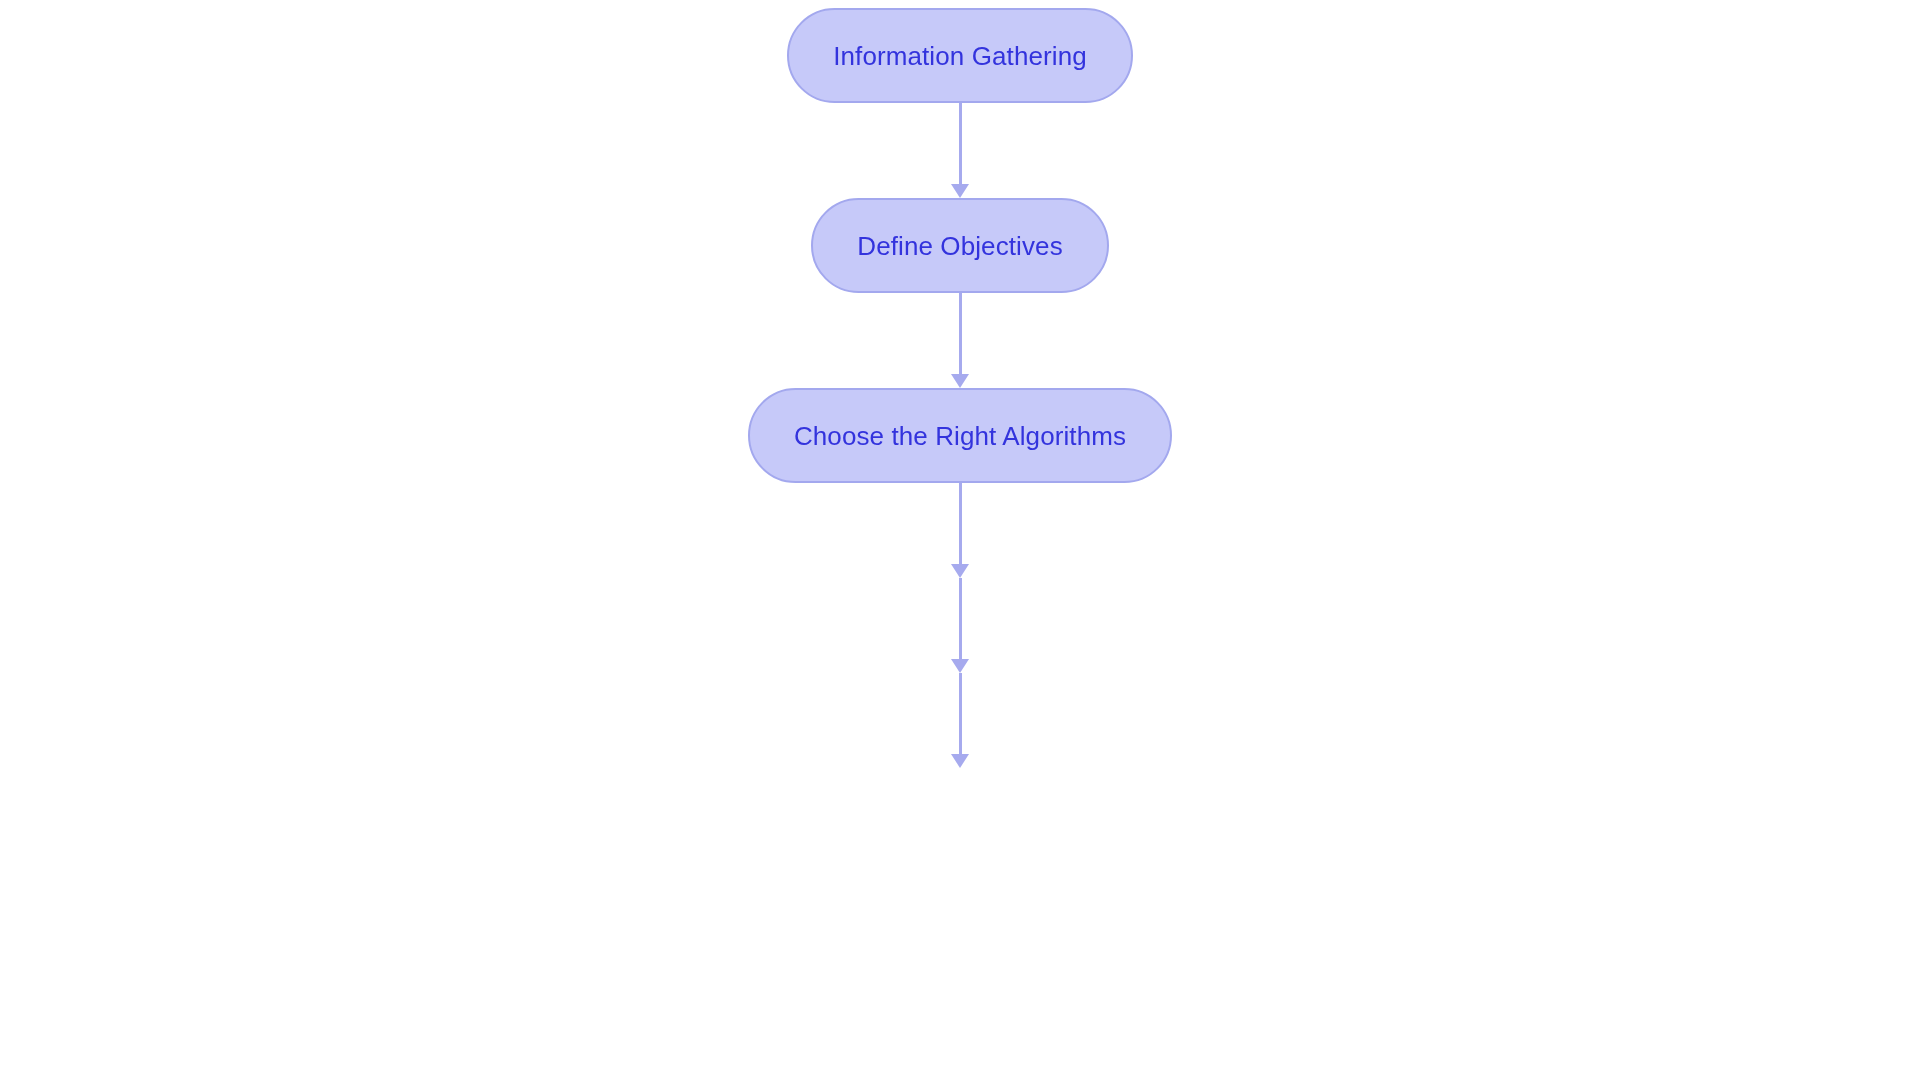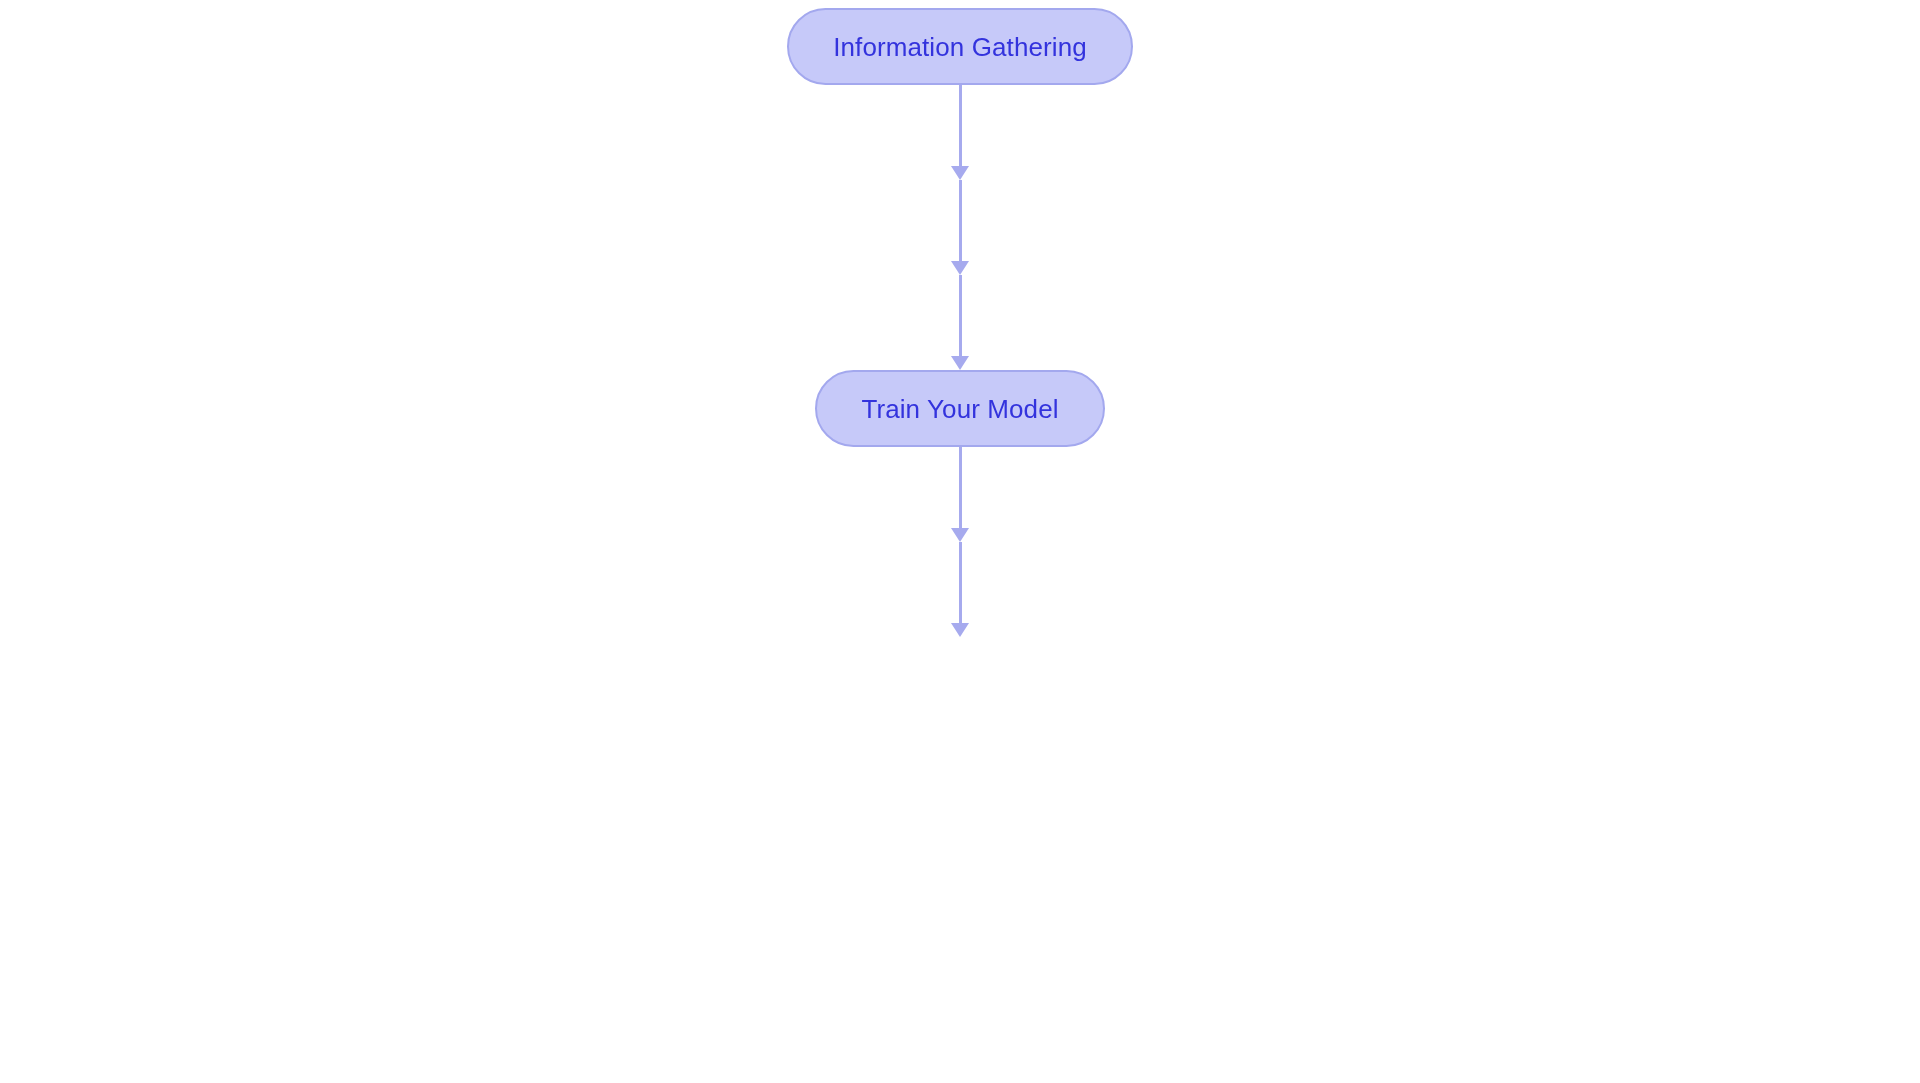--- a/index.html
+++ b/index.html
@@ -22,21 +22,21 @@
     background: #ffffff;
     display: flex;
     flex-direction: column;
     align-items: center;
     justify-content: flex-start;
   }
 
   
   .flow-node {
     box-sizing: border-box;
-    height: 77px;
+    height: 95px;
     border-radius: 48px;
     background: #c6c9f9;
     border: 2px solid #a3a8ee;
     color: #3333dd;
     font-size: 26px;
     font-weight: 400;
     letter-spacing: 0.1px;
     line-height: 1;
     display: flex;
     align-items: center;
@@ -78,33 +78,34 @@
 
   <div class="top-spacer"></div>
 
   <div class="flow-node">Information Gathering</div>
 
   <div class="flow-connector">
     <div class="connector-line"></div>
     <div class="connector-arrowhead"></div>
   </div>
 
+  <div class="flow-node">Define Objectives</div>
 
   <div class="flow-connector">
     <div class="connector-line"></div>
     <div class="connector-arrowhead"></div>
   </div>
 
+  <div class="flow-node">Choose the Right Algorithms</div>
 
   <div class="flow-connector">
     <div class="connector-line"></div>
     <div class="connector-arrowhead"></div>
   </div>
 
-  <div class="flow-node">Train Your Model</div>
 
   <div class="flow-connector">
     <div class="connector-line"></div>
     <div class="connector-arrowhead"></div>
   </div>
 
 
   <div class="flow-connector">
     <div class="connector-line"></div>
     <div class="connector-arrowhead"></div>

